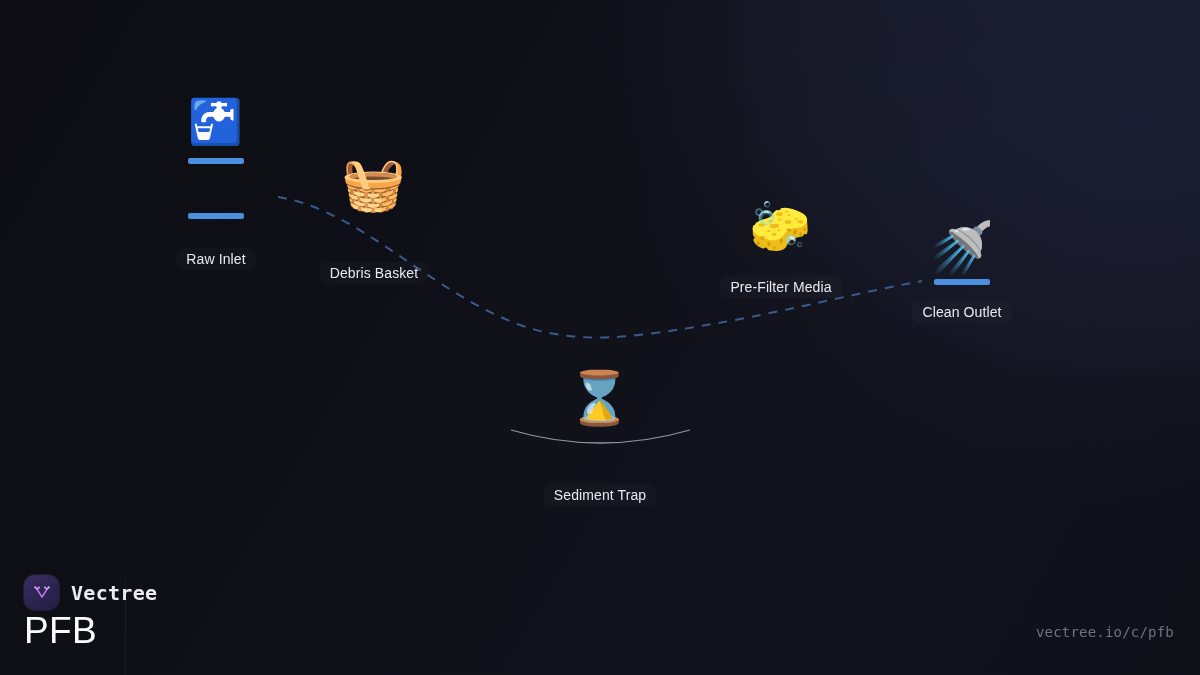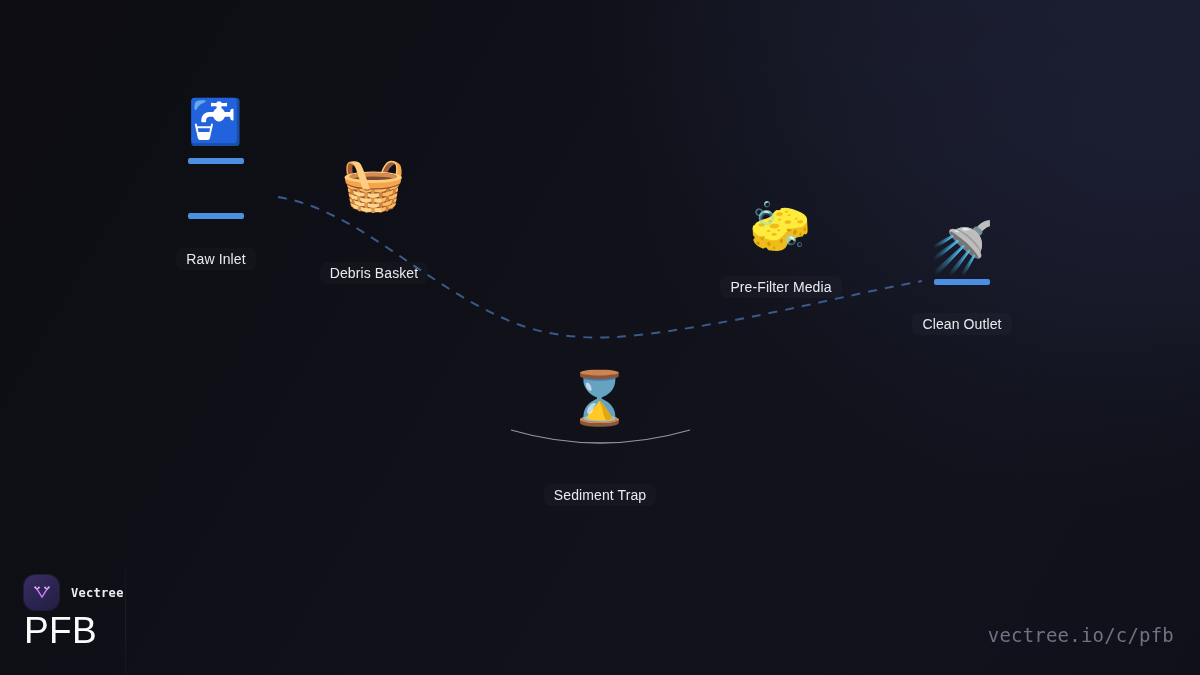--- a/index.html
+++ b/index.html
@@ -86,21 +86,21 @@
   #node-sediment .node-icon    { font-size: 52px; }
   #node-prefilter .node-icon   { font-size: 50px; }
   #node-clean .node-icon       { font-size: 52px; }
 
   #node-raw-inlet .bars   { margin-top: 14px; gap: 49px; }
   #node-clean .bars       { margin-top: 5px; }
   #node-raw-inlet .node-label { margin-top: 29px; }
   #node-debris .node-label    { margin-top: 52px; }
   #node-sediment .node-label  { margin-top: 60px; }
   #node-prefilter .node-label { margin-top: 24px; }
-  #node-clean .node-label     { margin-top: 28px; }
+  #node-clean .node-label     { margin-top: 16px; }
 
   
   .brand {
     position: absolute;
     left: 24px;
     top: 575px;
     display: flex;
     align-items: center;
     gap: 12px;
   }
@@ -109,41 +109,41 @@
     height: 35px;
     border-radius: 11px;
     background: linear-gradient(145deg, #3a2e63 0%, #2b2450 55%, #241f44 100%);
     display: flex;
     align-items: center;
     justify-content: center;
     box-shadow: 0 0 0 1px rgba(160,120,255,0.12);
   }
   .brand-name {
     font-family: "DejaVu Sans Mono", "Liberation Mono", monospace;
-    font-size: 12px;
+    font-size: 20px;
     font-weight: bold;
     color: #ecedf2;
     letter-spacing: 0.3px;
   }
   .page-title {
     position: absolute;
     left: 24px;
     top: 612px;
     font-size: 37px;
     font-weight: normal;
     color: #fbfbfd;
     letter-spacing: 0.4px;
     line-height: 1;
   }
   .footer-url {
     position: absolute;
     right: 26px;
     top: 624px;
     font-family: "DejaVu Sans Mono", "Liberation Mono", monospace;
-    font-size: 19px;
+    font-size: 14px;
     color: #6e7284;
     letter-spacing: 0.2px;
   }
 </style>
 </head>
 <body>
 
 <div id="canvas">
 
   <div class="corner-divider"></div>

